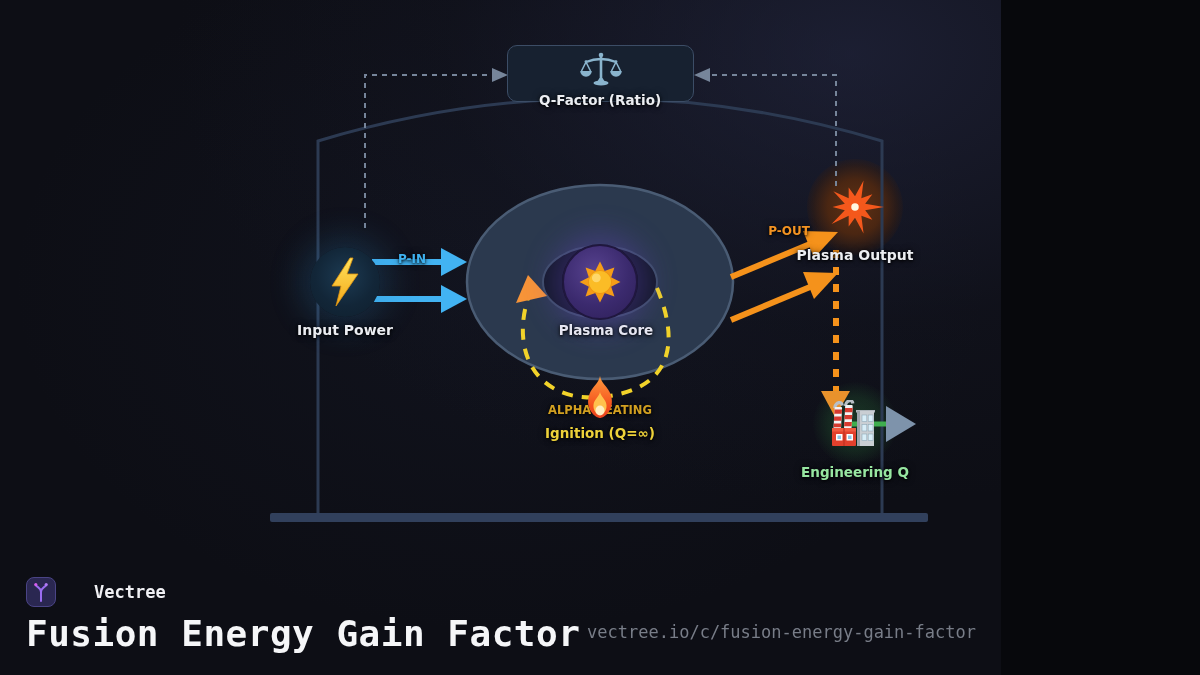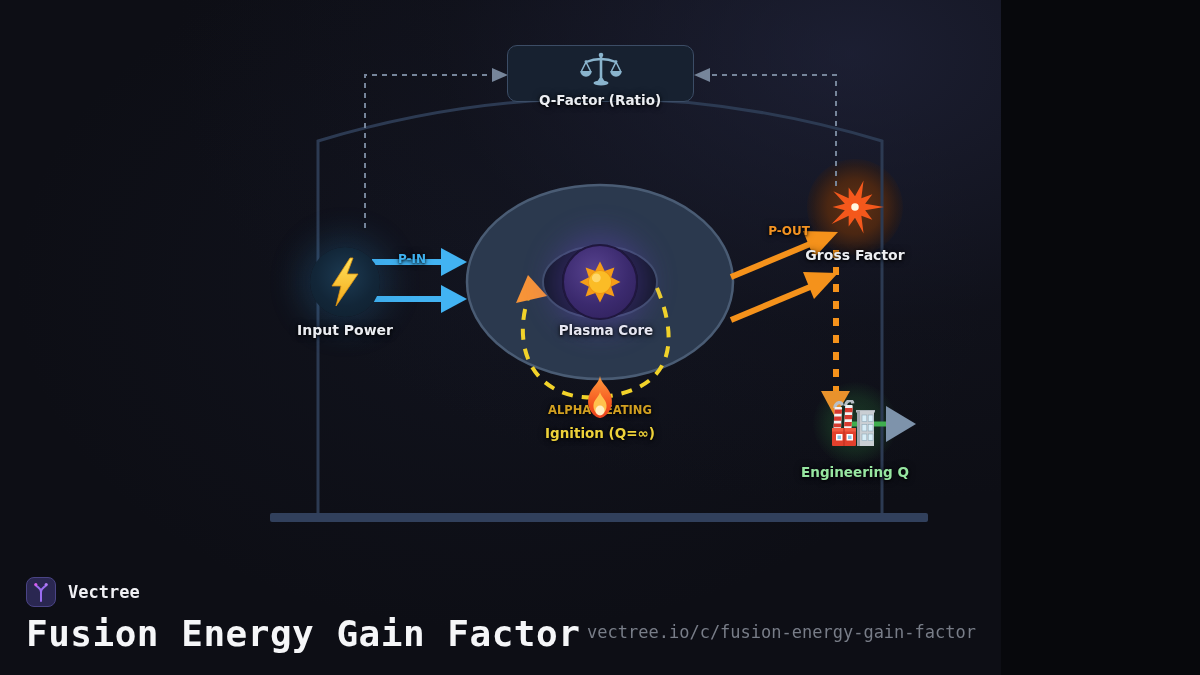--- a/index.html
+++ b/index.html
@@ -51,21 +51,21 @@
   #lbl-pout{left:789px;top:224px;font-size:12px;color:#f39322;z-index:6;}
   #lbl-gross{left:855px;top:247px;font-size:14px;z-index:6;}
   #lbl-eng{left:855px;top:464px;font-size:13.5px;color:#97e6a1;z-index:6;}
   #lbl-alpha{left:600px;top:403px;font-size:11.5px;color:#d2a021;z-index:6;}
   #lbl-ignition{left:600px;top:425px;font-size:13.5px;color:#eed23a;z-index:6;}
 
   #brand-row{left:26px;top:577px;z-index:6;display:flex;align-items:center;gap:12px;}
   #brand-logo{width:30px;height:30px;border-radius:8px;background:#2a2751;border:1px solid #4a4486;
     display:flex;align-items:center;justify-content:center;box-sizing:border-box;}
   #brand-name{font-family:"DejaVu Sans Mono","Liberation Mono",monospace;font-weight:bold;
-    font-size:17px;color:#f0f0f4;}
+    font-size:17px;color:#f0f0f4;margin-left:26px;}
   #page-title{left:26px;top:613px;z-index:6;font-family:"DejaVu Sans Mono","Liberation Mono",monospace;
     font-weight:bold;font-size:36px;color:#f5f6f8;letter-spacing:.5px;white-space:nowrap;}
   #page-url{right:25px;top:622px;z-index:6;font-family:"DejaVu Sans Mono","Liberation Mono",monospace;
     font-size:17px;color:#787d88;white-space:nowrap;}
 </style>
 </head>
 <body>
 
 <div id="stage">
 
@@ -176,21 +176,21 @@
 
   <div class="abs" id="explosion-icon">
     <svg width="60" height="60" viewBox="0 0 56 56">
       <polygon id="burst" points="55,28 37.5,31.1 44.2,39.8 33.9,36.1 36,52.7 28,38 22.1,46.1 22.1,36.1 6.2,43.9 18.5,31.1 7,28 18.5,24.9 7.8,13.3 22.1,19.9 22.1,9.9 28,18 36,3.3 33.9,19.9 44.2,16.2 37.5,24.9" fill="#f4581c"></polygon>
       <use href="#burst" transform="translate(28 28) scale(0.7) translate(-28 -28)" fill="#ffa722"></use>
       <use href="#burst" transform="translate(28 28) scale(0.42) translate(-28 -28)" fill="#ffe066"></use>
       <circle cx="28" cy="28" r="3.5" fill="#fff8e1"></circle>
     </svg>
   </div>
   <div class="lbl" id="lbl-pout">P-OUT</div>
-  <div class="lbl" id="lbl-gross">Gross Factor</div>
+  <div class="lbl" id="lbl-gross">Plasma Output</div>
 
   <div class="abs" id="factory-icon">
     <svg width="52" height="48" viewBox="0 0 52 48">
       <g transform="skewX(-3)">
         <path d="M6,8 C7,1.5 13,1 13.5,5.5" fill="none" stroke="#b8bfc5" stroke-width="3.2"></path>
         <rect x="6" y="7" width="7.5" height="22" rx="1" fill="#f2f4f5"></rect>
         <rect x="6" y="9.5" width="7.5" height="4.2" fill="#d63a2f"></rect>
         <rect x="6" y="16.5" width="7.5" height="4.2" fill="#d63a2f"></rect>
         <rect x="6" y="23.5" width="7.5" height="3.8" fill="#d63a2f"></rect>
         <path d="M16.5,6 C17.5,-0.5 23.5,-1 24,3.5" fill="none" stroke="#b8bfc5" stroke-width="3.2"></path>

